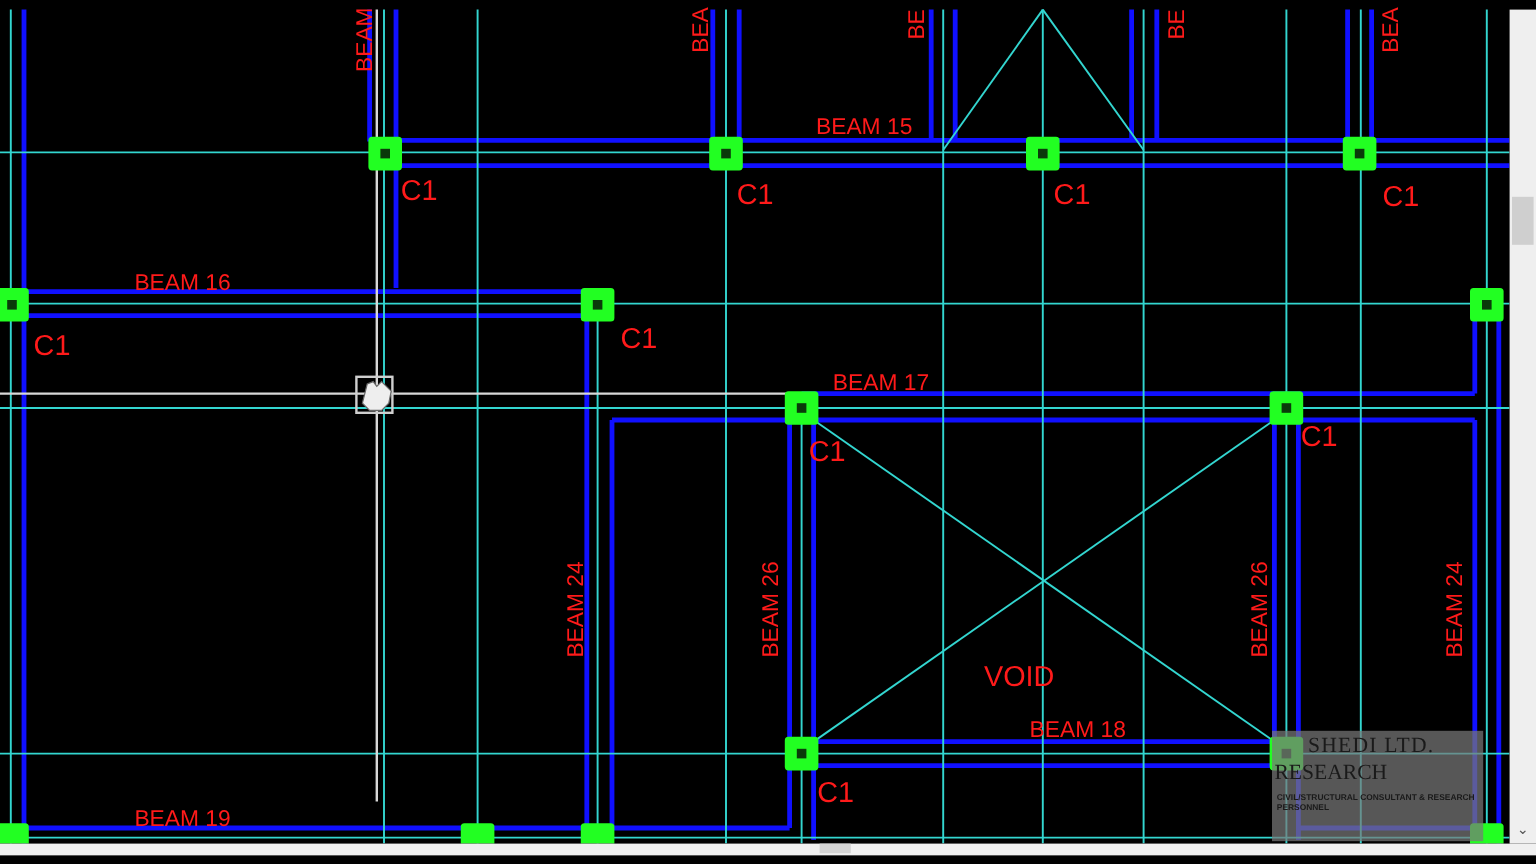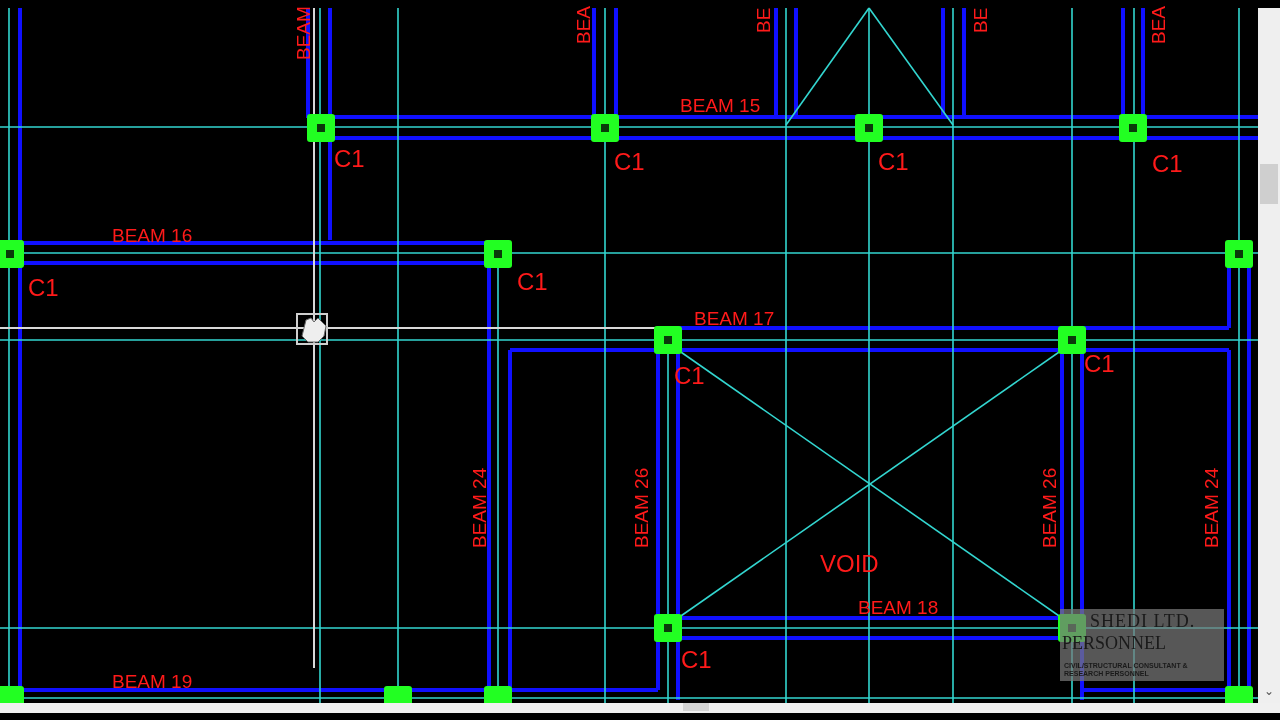--- a/index.html
+++ b/index.html
@@ -5,21 +5,21 @@
   html,body{margin:0;padding:0;background:#000;}
   body{width:1280px;height:720px;overflow:hidden;position:relative;font-family:"Liberation Sans",sans-serif;}
   #viewport{position:absolute;left:0;top:0;width:1258px;height:703px;background:#000;overflow:hidden;}
   #viewport svg{position:absolute;left:0;top:0;}
   .vscroll{position:absolute;left:1258px;top:8px;width:22px;height:695px;background:#efefef;}
   .vthumb{position:absolute;left:2px;top:156px;width:18px;height:40px;background:#cfcfcf;}
   .vdown{position:absolute;left:4px;bottom:6px;width:14px;height:12px;color:#555;font-size:12px;line-height:12px;text-align:center;}
   .hscroll{position:absolute;left:0;top:703px;width:1280px;height:10px;background:#f0f0f0;}
   .hthumb{position:absolute;left:683px;top:0;width:26px;height:8px;background:#d4d4d4;}
   .bottombar{position:absolute;left:0;top:713px;width:1280px;height:7px;background:#000;}
-  .watermark{position:absolute;left:1060px;top:609px;width:164px;height:72px;background:rgba(120,120,120,0.72);overflow:hidden;}
+  .watermark{position:absolute;left:1060px;top:609px;width:164px;height:92px;background:rgba(120,120,120,0.72);overflow:hidden;padding-left:12px;}
   .wm-l1{position:absolute;left:30px;top:2px;font-family:"Liberation Serif",serif;font-size:18px;color:#1a1a1a;letter-spacing:1px;}
   .wm-l2{position:absolute;left:2px;top:24px;font-family:"Liberation Serif",serif;font-size:18px;color:#1a1a1a;}
   .wm-sub{position:absolute;left:4px;top:53px;font-size:7px;line-height:8px;color:#1a1a1a;font-weight:bold;}
   .cad-text{font-family:"Liberation Sans",sans-serif;fill:#ff1a1a;}
 </style>
 </head>
 <body>
 
 <div id="viewport">
   <svg width="1258" height="703" viewBox="0 0 1258 703">
@@ -156,21 +156,21 @@
 
     <g>
       <rect x="297" y="314" width="30" height="30" fill="none" stroke="#cfcfcf" stroke-width="2"></rect>
       <path d="M302 336 L306 320 L311 318 L314 322 L318 318 L322 322 L326 326 L324 336 L318 342 L308 342 Z" fill="#eeeeee" stroke="#666" stroke-width="1"></path>
     </g>
   </svg>
 </div>
 
 <div class="watermark">
   <div class="wm-l1">SHEDI LTD.</div>
-  <div class="wm-l2">PERSONNEL</div>
+  <div class="wm-l2">RESEARCH</div>
   <div class="wm-sub">CIVIL/STRUCTURAL CONSULTANT &amp; RESEARCH PERSONNEL</div>
 </div>
 
 <div class="vscroll">
   <div class="vthumb"></div>
   <div class="vdown">⌄</div>
 </div>
 <div class="hscroll">
   <div class="hthumb"></div>
 </div>

